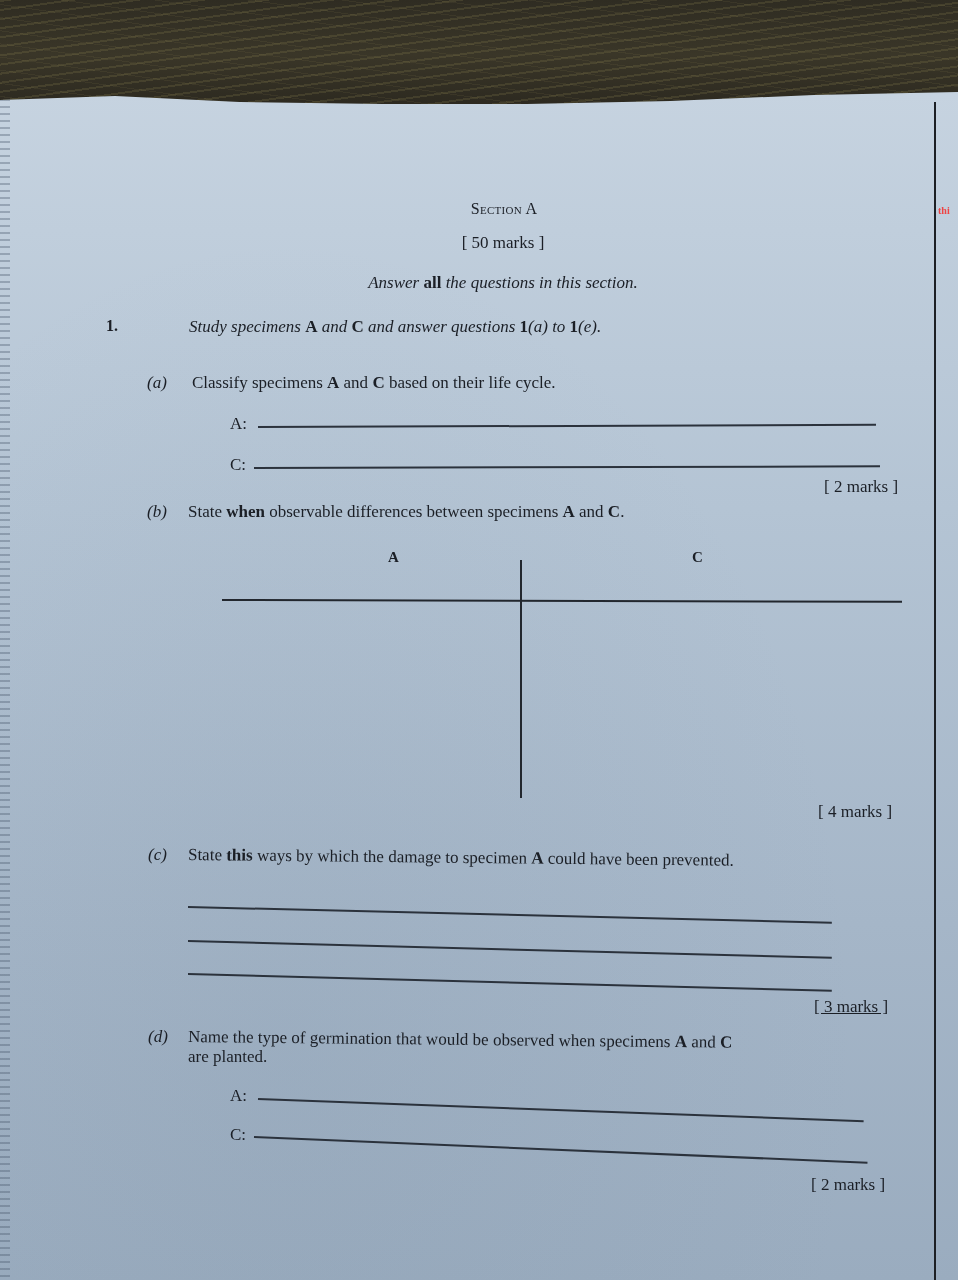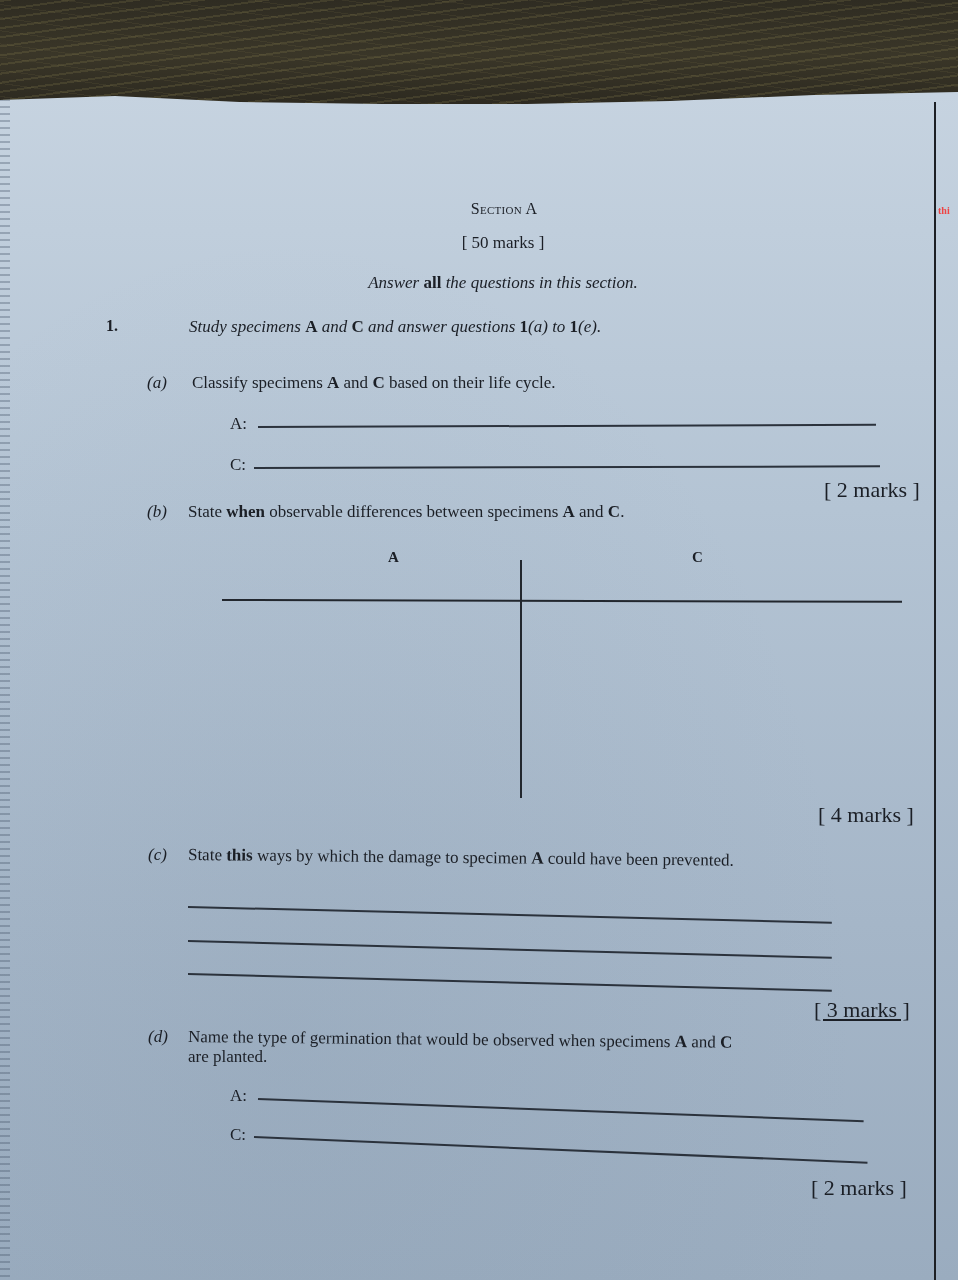--- a/index.html
+++ b/index.html
@@ -47,21 +47,21 @@
     .section-marks { left: 0; width: 1006px; top: 233px; text-align: center; font-size: 17px; }
     .instruction { left: 0; width: 1006px; top: 273px; text-align: center; font-size: 17px; font-style: italic; }
     .instruction b { font-style: normal; }
 
     .q-num { font-weight: bold; font-size: 16px; }
     .q-text { font-size: 17px; }
     .italic { font-style: italic; }
 
     .answer-line { position: absolute; height: 2px; background: #2b323c; transform-origin: left center; }
     .label-small { font-size: 17px; }
-    .marks { font-size: 22px; }
+    .marks { font-size: 17px; }
 
     .table-h { position: absolute; left: 222px; top: 599px; width: 680px; height: 2px; background: #22272e; transform: rotate(0.15deg); transform-origin: left center; }
     .table-v { position: absolute; left: 520px; top: 560px; width: 2px; height: 238px; background: #22272e; }
     .col-head { position: absolute; font-weight: bold; font-size: 15px; }
   </style>
 </head>
 <body>
 
 <div class="desk"></div>
 <div class="paper"></div>

